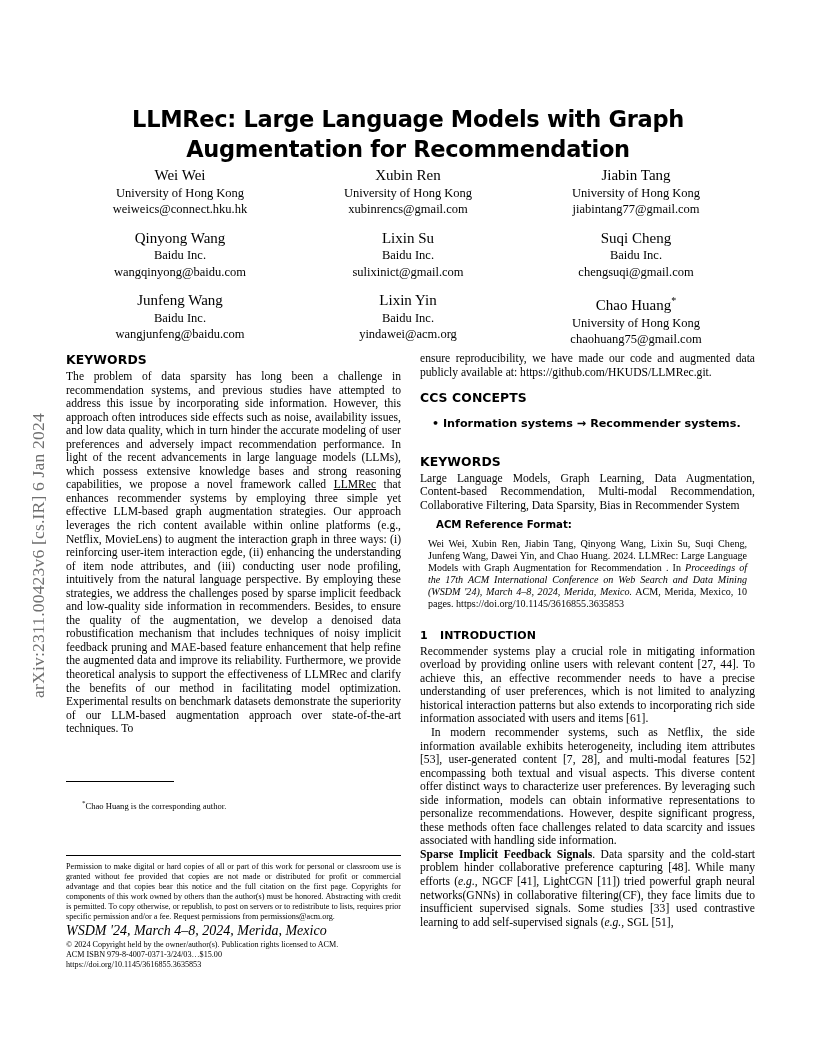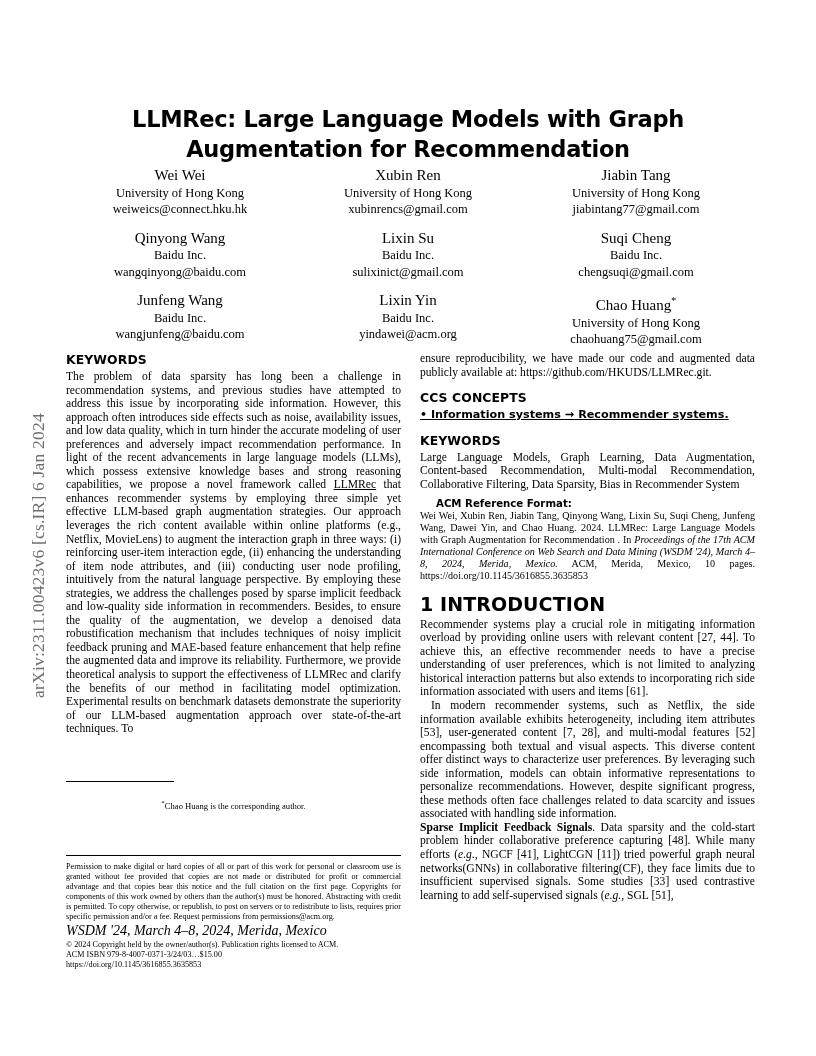--- a/index.html
+++ b/index.html
@@ -94,21 +94,21 @@
   .col-right { left: 420px; }
 
   .sec-head {
     font-family: "DejaVu Sans", sans-serif;
     font-weight: bold;
     font-size: 12.4px;
     letter-spacing: 0.1px;
     margin: 0 0 3px 0;
   }
   .sec-head.numbered {
-    font-size: 19px;
+    font-size: 11px;
   }
   .sec-head.numbered .num {
     display: inline-block;
     width: 20px;
   }
   .sec-gap { height: 11px; }
   .sec-gap-sm { height: 7px; }
 
   p.body {
     margin: 0;
@@ -122,41 +122,40 @@
   p.noindent { text-indent: 0 !important; }
 
   .ul { text-decoration: underline; }
   .bold { font-weight: bold; }
   .ital { font-style: italic; }
 
   .ref-format {
     font-size: 10.1px;
     line-height: 11.9px;
     text-align: justify;
-    margin: 0;
+    margin: 8px;
   }
   .ref-head {
     font-family: "DejaVu Sans", sans-serif;
     font-weight: bold;
     font-size: 10.2px;
     margin: 0 0 1px 16px;
   }
   .kw {
     font-size: 11.6px;
     line-height: 13.55px;
     text-align: justify;
     margin: 0;
   }
   .ccs {
     font-family: "DejaVu Sans", sans-serif;
     font-weight: bold;
     font-size: 11.2px;
     line-height: 13.5px;
-    margin: 0;
-    text-decoration: underline;
+    margin: 12px;
   }
   .ccs .dot { font-size: 11px; }
   .ccs .tail { font-weight: bold; }
 
   
   .footnote {
     position: absolute;
     left: 66px;
     top: 781px;
     width: 335px;
@@ -164,21 +163,20 @@
   .fn-rule {
     width: 108px;
     height: 1px;
     background: #000;
     margin-bottom: 5px;
   }
   .fn-text {
     font-size: 8.6px;
     line-height: 11px;
     margin: 16px;
-    text-align: center;
   }
   .fn-text .star { font-size: 7px; vertical-align: super; }
 
   .copyright {
     position: absolute;
     left: 66px;
     top: 855px;
     width: 335px;
   }
   .cp-rule {

